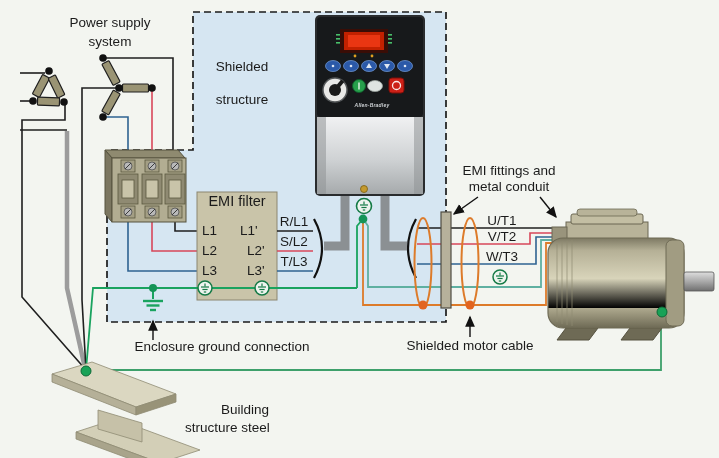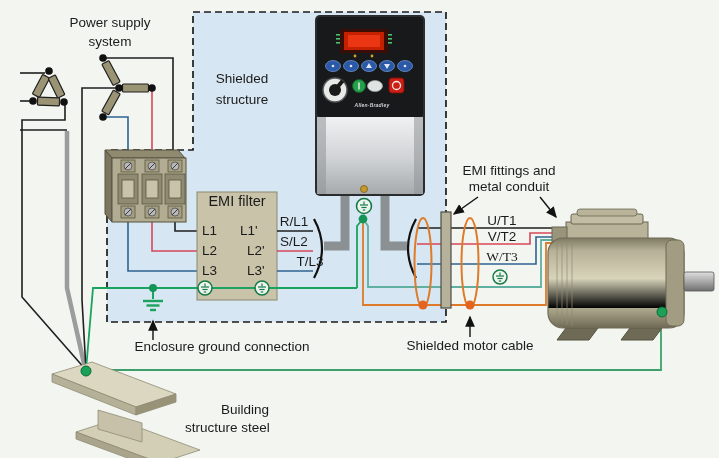--- a/index.html
+++ b/index.html
@@ -314,39 +314,39 @@
     <ellipse cx="375" cy="86" rx="7.5" ry="5.5" fill="#dfe4e2" stroke="#9aa39f" stroke-width="0.8"></ellipse>
     <rect x="389" y="78" width="15" height="15" rx="3" fill="#cc2017" stroke="#7e0f09" stroke-width="1"></rect>
     <circle cx="396.5" cy="85.5" r="4" fill="none" stroke="#fbe9e7" stroke-width="1.3"></circle>
     <circle cx="364" cy="189" r="3.5" fill="#c49a2e" stroke="#7a5d12" stroke-width="0.8"></circle>
   </g>
 </svg>
 
 <div class="lbl c" style="left:110px;top:23px;">Power supply</div>
 <div class="lbl c" style="left:110px;top:42px;">system</div>
 
-<div class="lbl c" style="left:242px;top:79px;">Shielded</div>
+<div class="lbl c" style="left:242px;top:67px;">Shielded</div>
 <div class="lbl c" style="left:242px;top:100px;">structure</div>
 
 <div class="lbl ftitle c" style="left:237px;top:202px;">EMI filter</div>
 
 <div class="lbl vc" style="left:202px;top:231px;">L1</div>
 <div class="lbl vc" style="left:202px;top:251px;">L2</div>
 <div class="lbl vc" style="left:202px;top:271px;">L3</div>
 <div class="lbl vc" style="left:240px;top:231px;">L1'</div>
 <div class="lbl vc" style="left:247px;top:251px;">L2'</div>
 <div class="lbl vc" style="left:247px;top:271px;">L3'</div>
 
 <div class="lbl phase c" style="left:294px;top:222px;">R/L1</div>
 <div class="lbl phase c" style="left:294px;top:242px;">S/L2</div>
-<div class="lbl phase c" style="left:294px;top:262px;margin-left:16px;">T/L3</div>
+<div class="lbl phase c" style="left:294px;top:262px;">T/L3</div>
 
 <div class="lbl phase c" style="left:502px;top:221px;">U/T1</div>
 <div class="lbl phase c" style="left:502px;top:237px;">V/T2</div>
-<div class="lbl phase c" style="left:502px;top:257px;font-family:Liberation Serif, serif;">W/T3</div>
+<div class="lbl phase c" style="left:502px;top:257px;">W/T3</div>
 
 <div class="lbl c" style="left:509px;top:171px;">EMI fittings and</div>
 <div class="lbl c" style="left:509px;top:187px;">metal conduit</div>
 
 <div class="lbl c" style="left:222px;top:347px;">Enclosure ground connection</div>
 <div class="lbl c" style="left:470px;top:346px;">Shielded motor cable</div>
 
 <div class="lbl" style="left:185px;top:403px;margin-left:36px;">Building</div>
 <div class="lbl" style="left:185px;top:421px;">structure steel</div>
 

